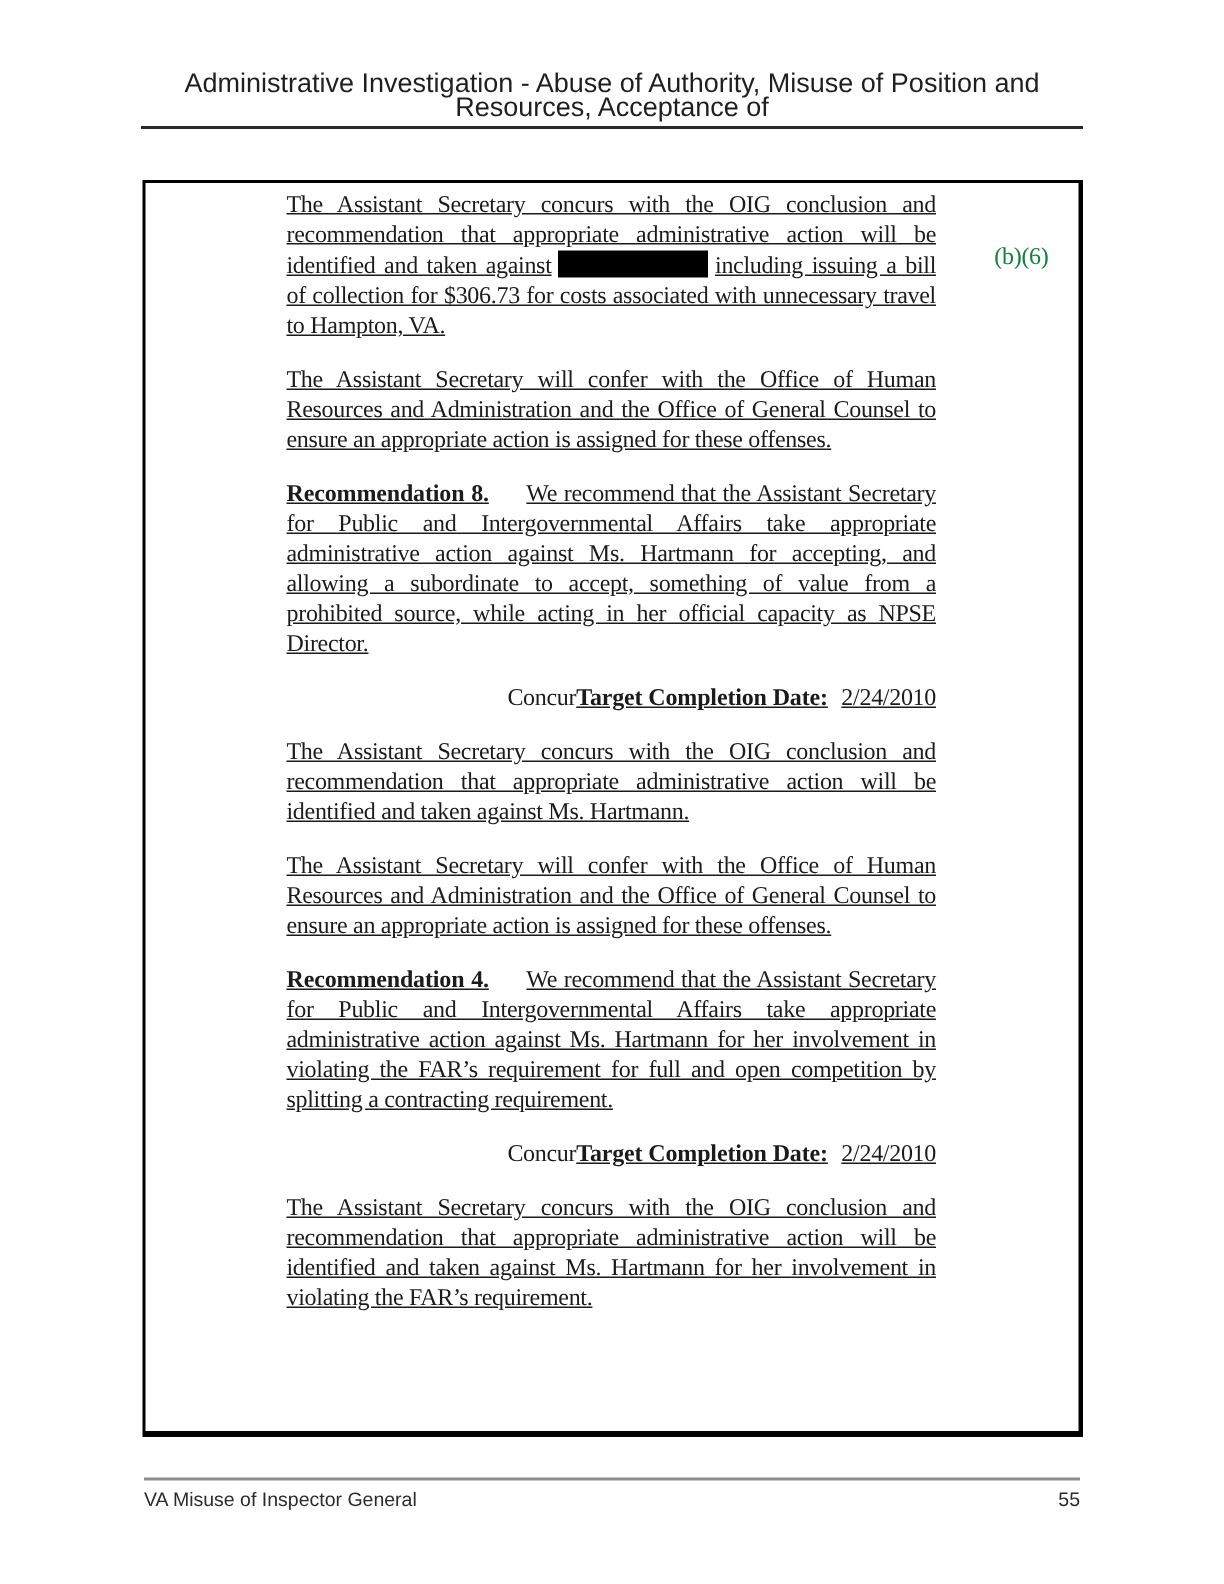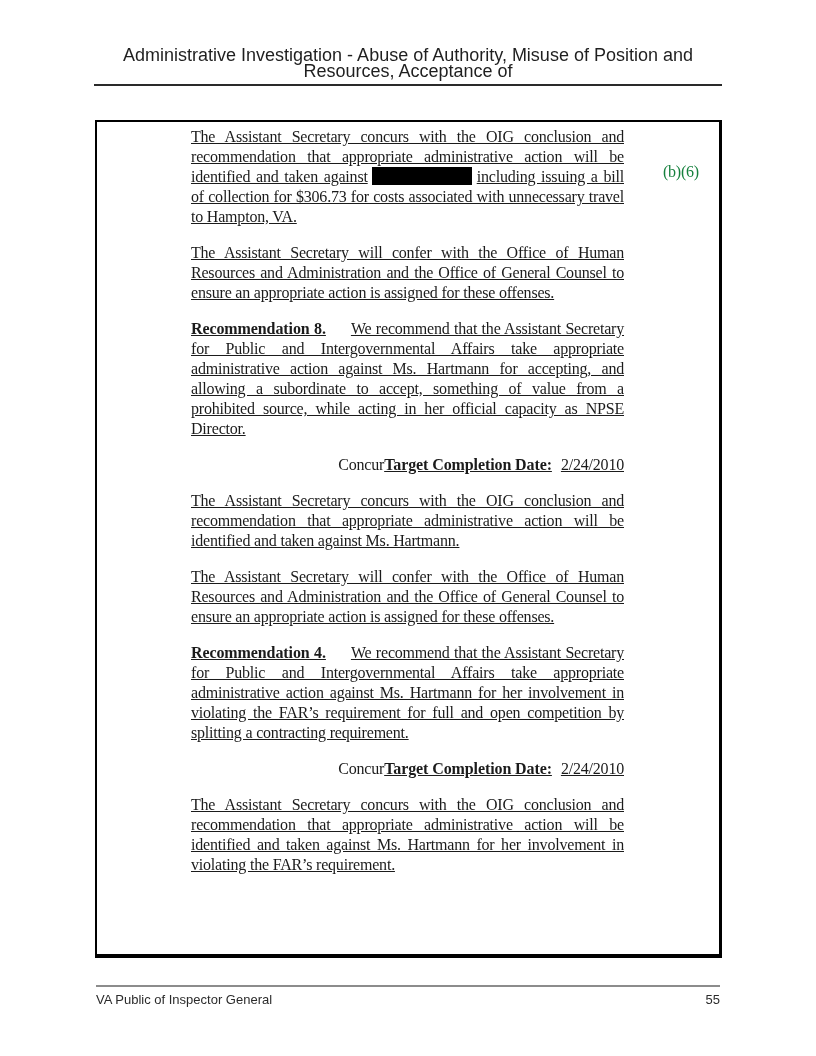--- a/index.html
+++ b/index.html
@@ -134,17 +134,17 @@
 
       <p class="concur-row"><span class="concur-status">Concur</span><strong>Target Completion Date:</strong><span class="target-date">2/24/2010</span></p>
 
       <p>The Assistant Secretary concurs with the OIG conclusion and recommendation that appropriate administrative action will be identified and taken against Ms. Hartmann for her involvement in violating the FAR’s requirement.</p>
 
     </div>
   </div>
 
   <div class="footer-rule"></div>
   <div class="footer">
-    <span>VA Public of Inspector General</span>
+    <span>VA Misuse of Inspector General</span>
     <span>55</span>
   </div>
 
 </div>
 
 </body></html>

